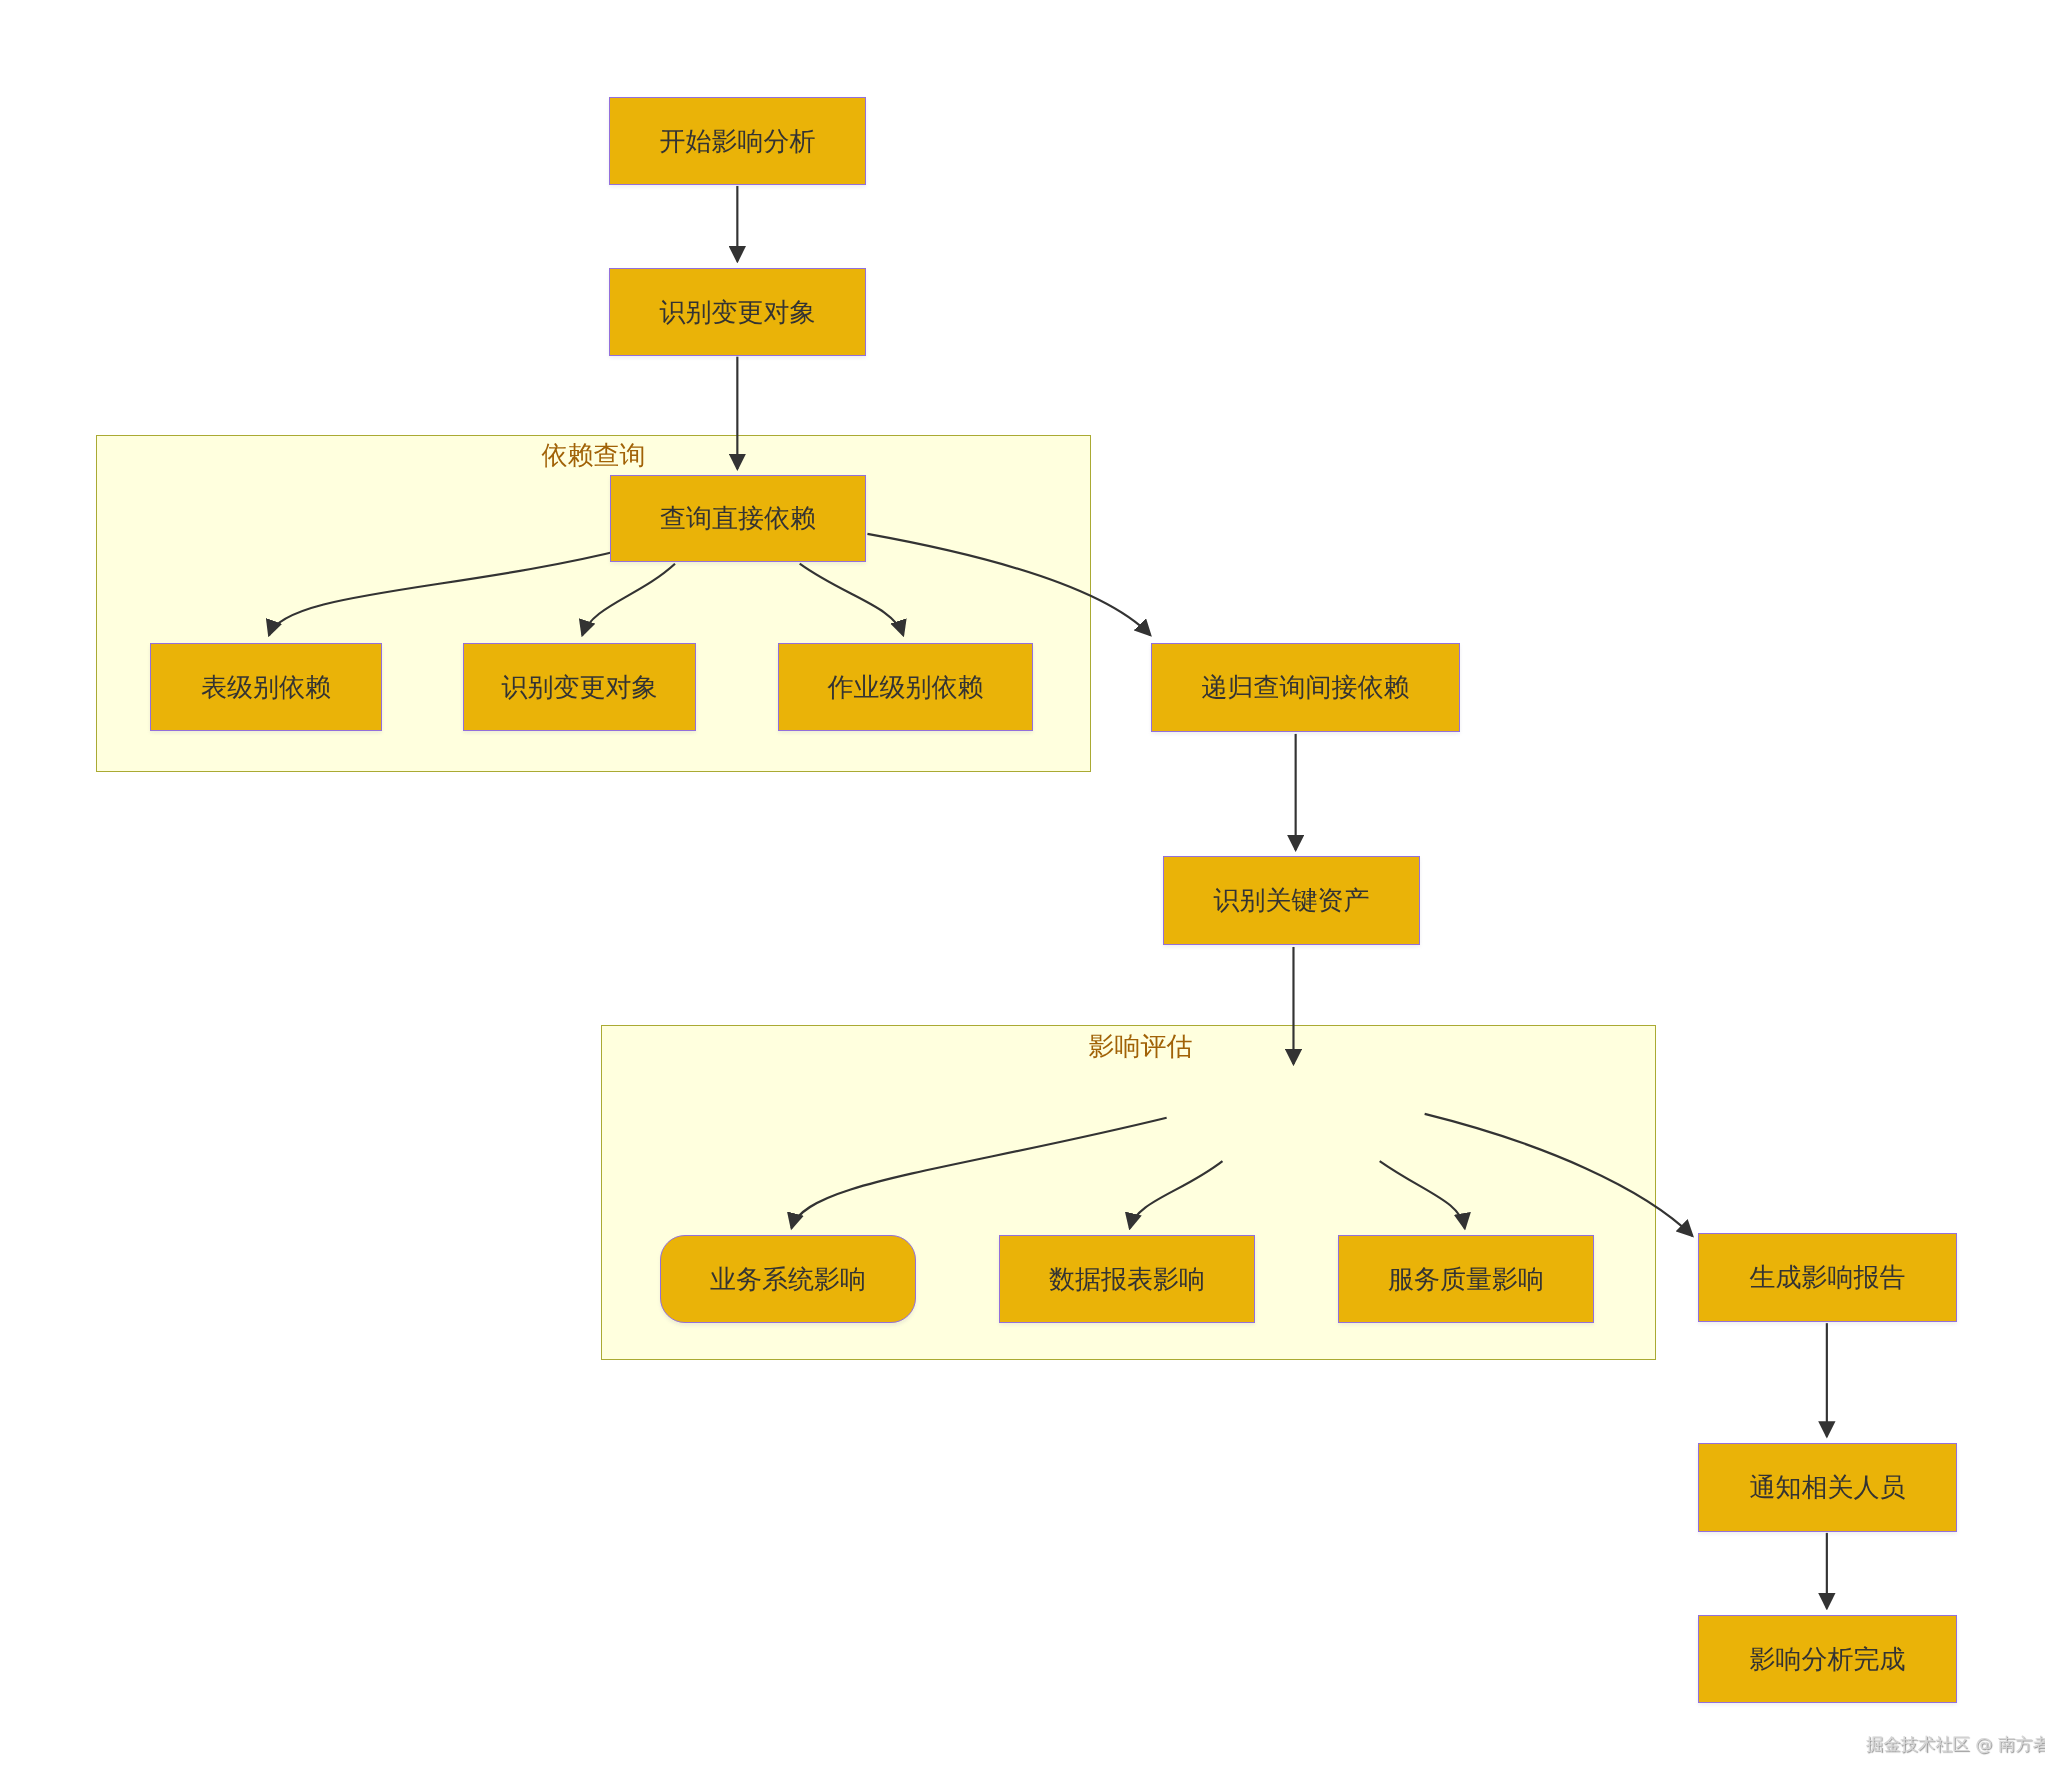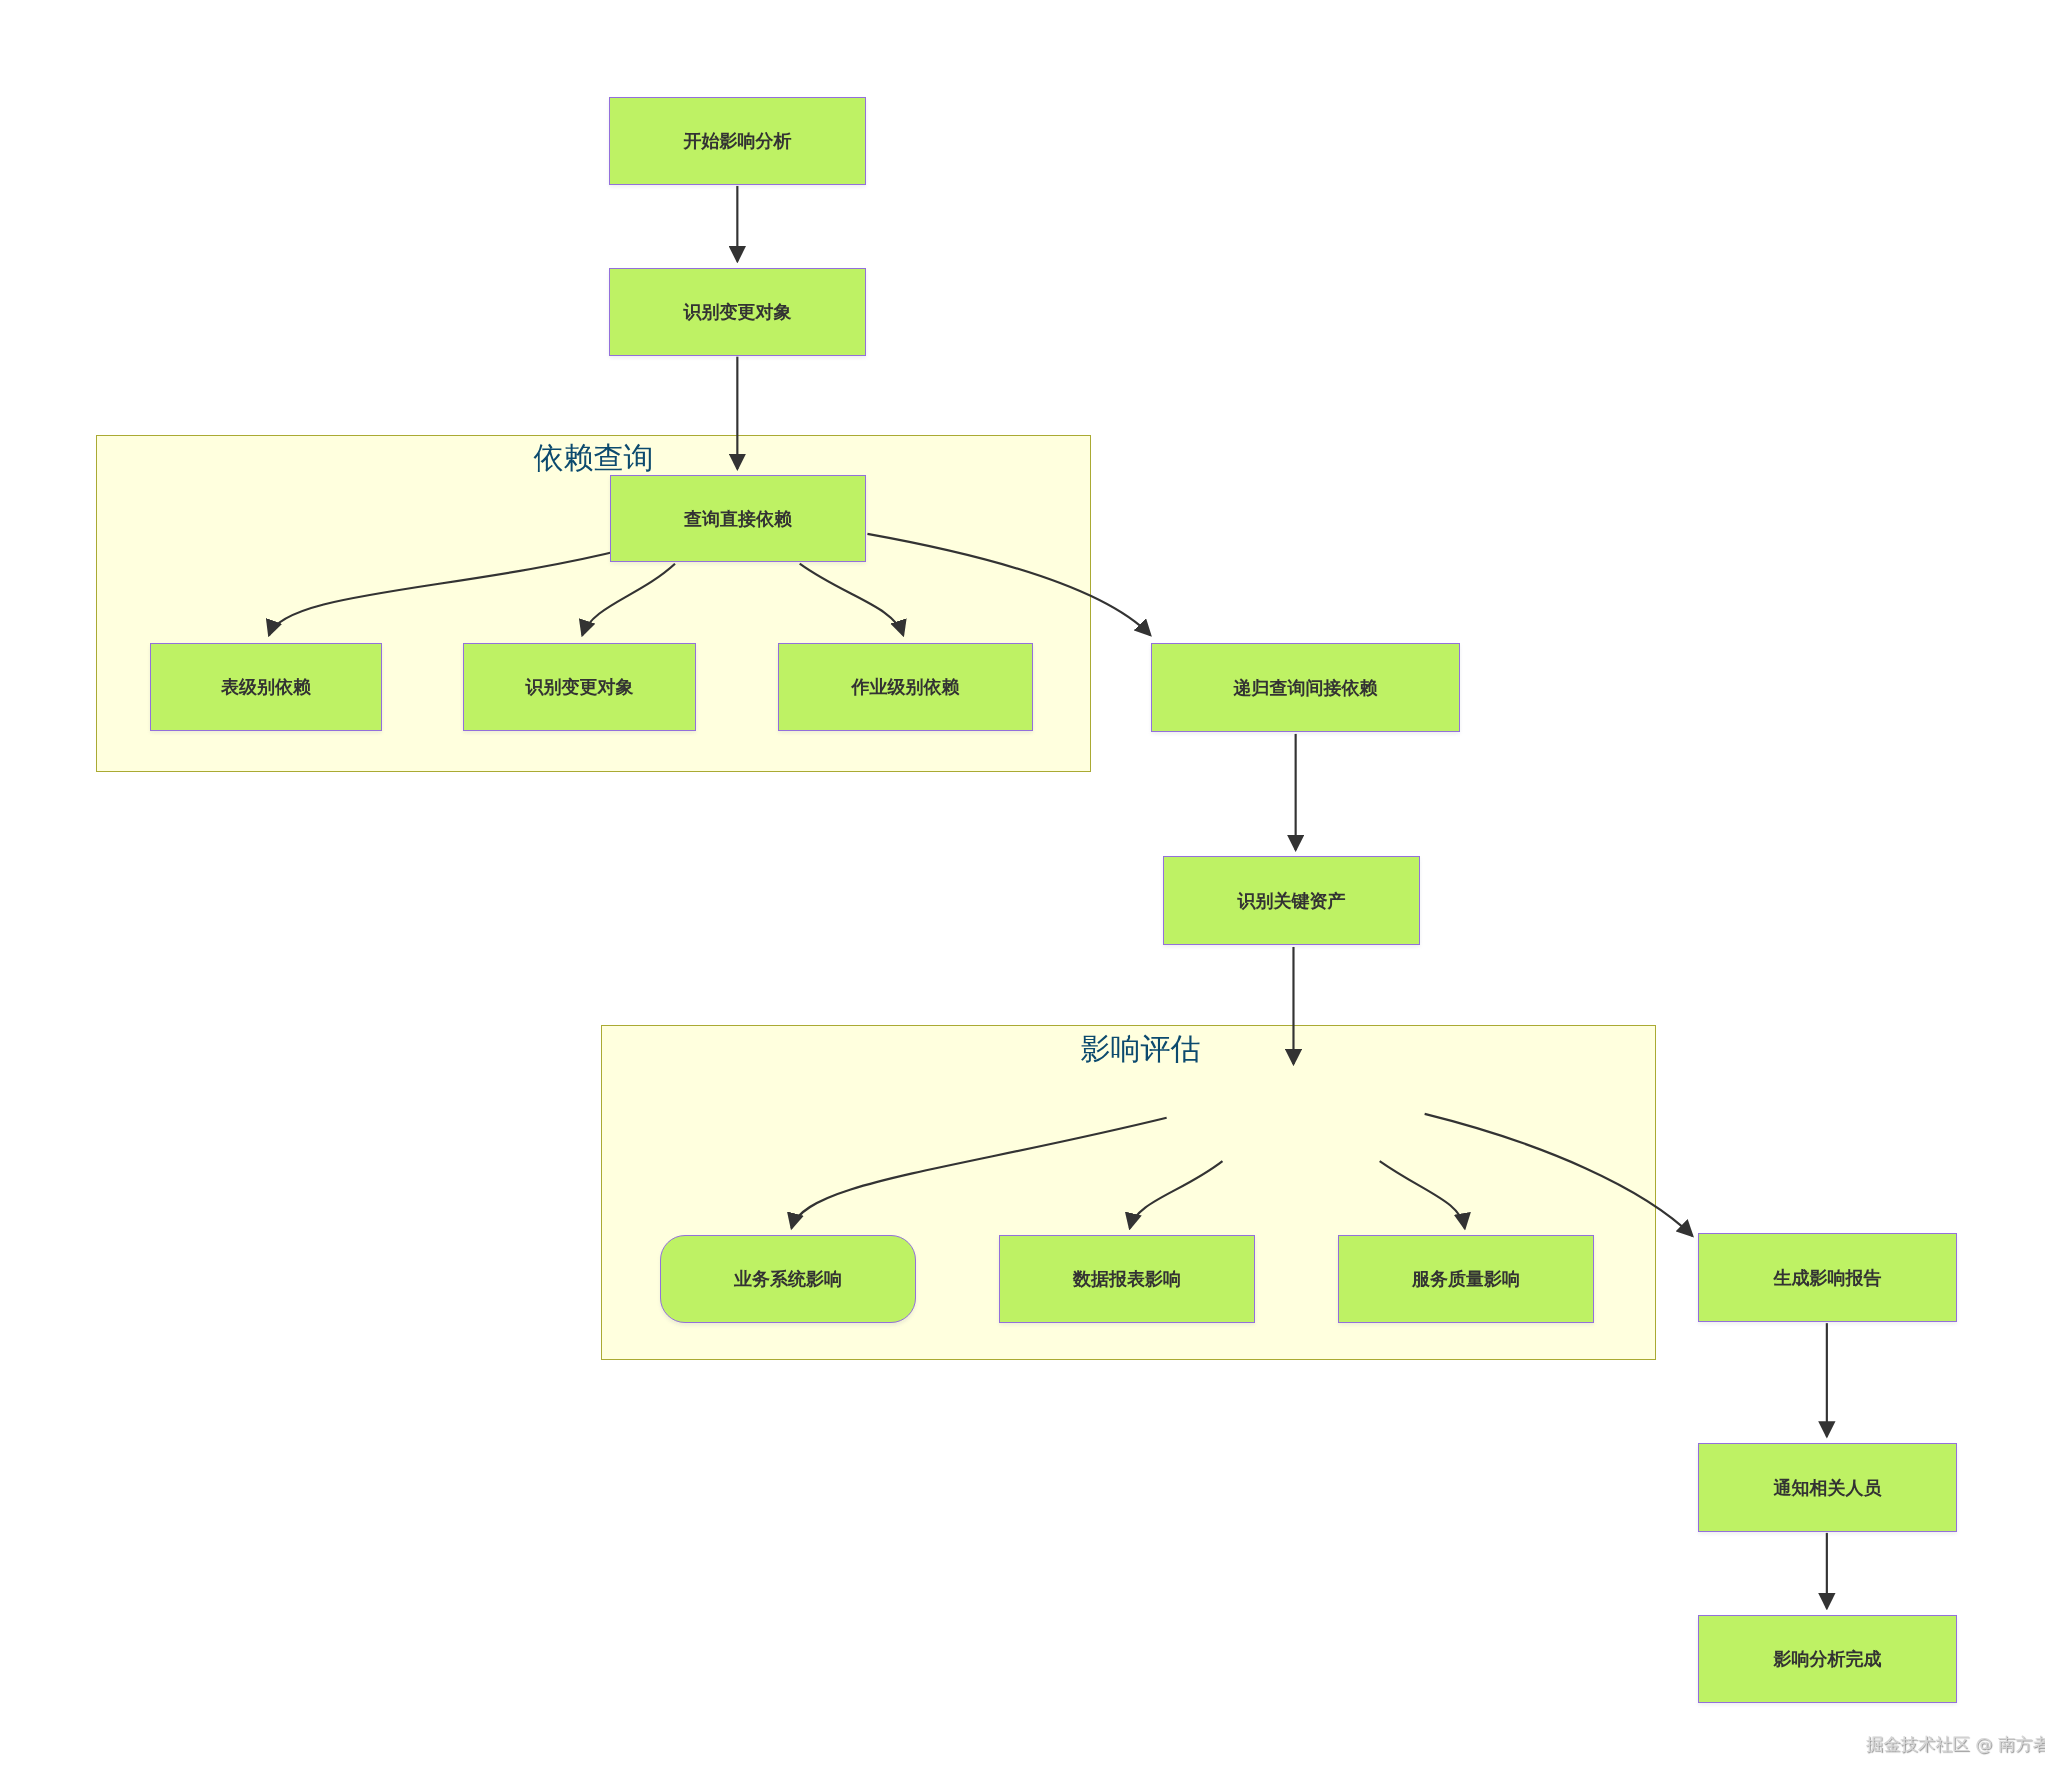--- a/index.html
+++ b/index.html
@@ -24,37 +24,36 @@
   }
   .cluster {
     position: absolute;
     background: #ffffde;
     border: 1.6px solid #aaaa33;
     box-sizing: border-box;
   }
   .cluster-label {
     position: absolute;
     text-align: center;
-    font-size: 30px;
-    color: #0c4a6e;
+    font-size: 26px;
+    color: #a16207;
     line-height: 1.2;
   }
   .node {
     position: absolute;
-    background: #bef264;
+    background: #eab308;
     border: 1.6px solid #9370DB;
     box-sizing: border-box;
     display: flex;
     align-items: center;
     justify-content: center;
-    font-size: 18px;
+    font-size: 26px;
     color: #333333;
     white-space: nowrap;
     box-shadow: 0 2.2px 3.3px rgba(120,120,160,0.12);
-    font-weight: bold;
   }
   .watermark {
     position: absolute;
     font-size: 17.3px;
     color: #d6d6d6;
     text-shadow: 1.1px 1.1px 1.1px #8f8f8f;
     white-space: nowrap;
   }
 </style>
 </head>

